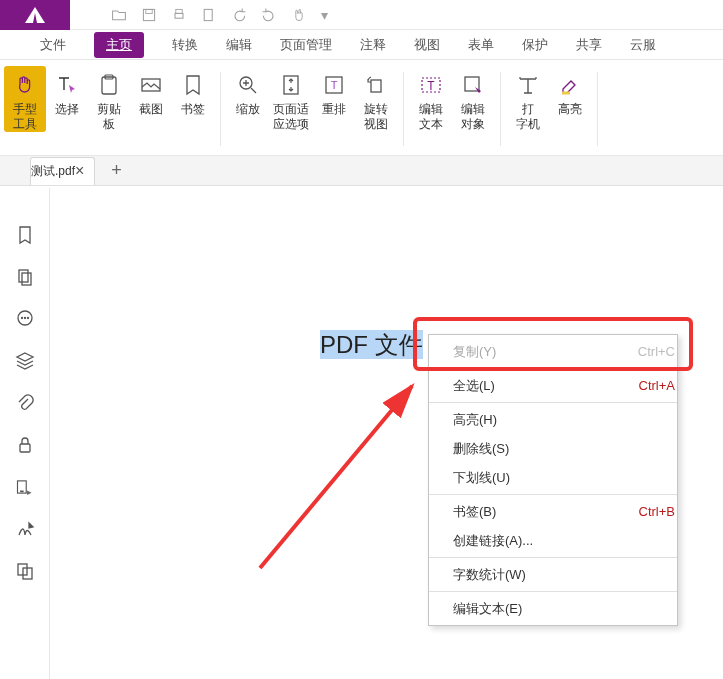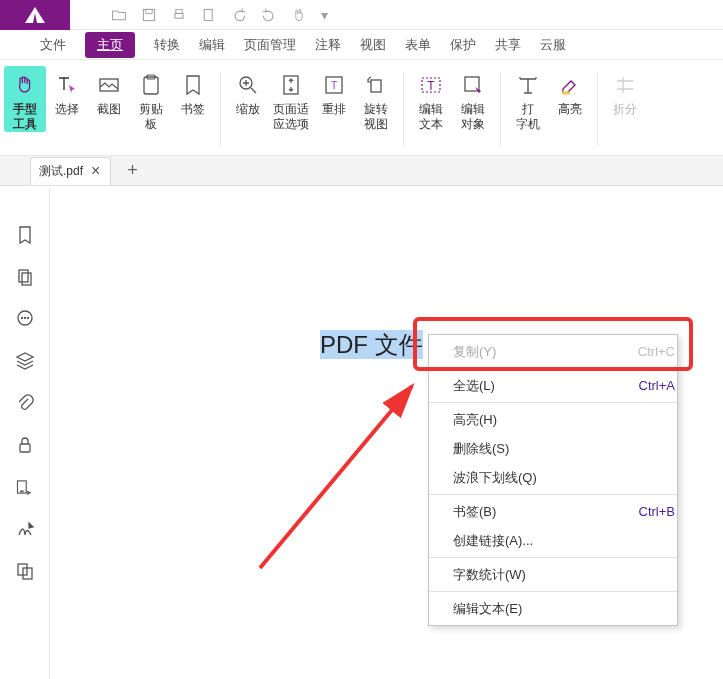--- a/index.html
+++ b/index.html
@@ -7,53 +7,53 @@
 
   
   .titlebar { height: 30px; background: #fff; display: flex; align-items: center; border-bottom: 1px solid #e7e7e7; }
   .title-badge { width: 70px; height: 30px; background: #7d1784; display: flex; align-items: center; justify-content: center; }
   .title-badge svg { fill: #fff; }
   .quick-icons { display: flex; align-items: center; gap: 12px; padding-left: 40px; }
   .quick-icons svg, .quick-icons span.more { fill: #a0a0a0; color:#a0a0a0; width:16px; height:16px; }
   .qi { width:18px; height:18px; display:flex; align-items:center; justify-content:center; }
 
   
-  .menubar { height: 30px; display: flex; align-items: center; gap: 19px; padding-left: 40px; border-bottom: 1px solid #e7e7e7; }
+  .menubar { height: 30px; display: flex; align-items: center; gap: 28px; padding-left: 40px; border-bottom: 1px solid #e7e7e7; }
   .menubar span { font-size: 13px; color: #555; cursor:pointer; }
   .menubar .active { background: #7d1784; color: #fff; padding: 4px 12px; border-radius: 3px; text-decoration: underline; }
 
   
   .ribbon { display: flex; align-items: flex-start; border-bottom: 1px solid #e7e7e7; padding: 6px 4px 4px 4px; height: 96px; }
   .rbtn { display: flex; flex-direction: column; align-items: center; justify-content: flex-start; min-width: 42px; padding: 6px 4px 0 4px; cursor:pointer; border-radius:3px; }
-  .rbtn:first-child { background:#5eead4;font-weight:bold; }
+  .rbtn:first-child { background:#eab308; }
   .rbtn .ico { width: 26px; height: 26px; display:flex; align-items:center; justify-content:center; }
   .rbtn .lbl { font-size: 12px; text-align:center; line-height:15px; margin-top:4px; color:#333; white-space: pre-line; }
   .rsep { width:1px; background:#e7e7e7; margin:6px 6px; height:74px; }
 
   
   .tabstrip { height: 30px; background:#f4f4f4; border-bottom:1px solid #e0e0e0; display:flex; align-items:center; padding-left:30px; }
-  .tab { height:28px; background:#fff; border:1px solid #d8d8d8; border-bottom:none; display:flex; align-items:center; gap:8px; padding:0 10px 0 8px; font-size:12px; border-top-left-radius:3px; border-top-right-radius:3px; }
+  .tab { height:28px; background:#fff; border:1px solid #d8d8d8; border-bottom:none; display:flex; align-items:center; padding:0 10px 0 0; font-size:12px; border-top-left-radius:3px; border-top-right-radius:3px; }
   .tab .tclose { font-size:16px; color:#555; cursor:pointer; }
   .tabadd { font-size:18px; color:#666; margin-left:16px; cursor:pointer; }
 
   
   .sidestrip { position:absolute; top:188px; left:0; width:50px; height:491px; border-right:1px solid #e7e7e7; background:#fff; display:flex; flex-direction:column; align-items:center; gap:20px; padding-top:36px; }
   .sidestrip .sico { width:22px; height:22px; display:flex; align-items:center; justify-content:center; color:#444; }
   .sidestrip .sico svg { fill:none; stroke:#555; stroke-width:1.3; }
 
   
   .docarea { position:absolute; left:70px; top:209px; width:653px; height:479px; background:#fff; }
   .seltext { position:absolute; left:250px; top:120px; font-size:24px; color:#222; }
   .seltext .hl { background:#b8d6f5; padding:1px 0; }
 
   
   .ctx { position:absolute; left:428px; top:334px; width:250px; background:#fff; border:1px solid #c5c5c5; box-shadow:3px 3px 6px rgba(0,0,0,0.15); padding:2px 0; }
   .ctx .row { display:flex; align-items:center; justify-content:space-between; height:29px; padding:0 2px 0 24px; font-size:13px; color:#333; cursor:pointer; }
   .ctx .row.dis { color:#a8a8a8; cursor:default; }
-  .ctx .row .sc { color:#4c1d95; font-size:13px; }
+  .ctx .row .sc { color:#b91c1c; font-size:13px; }
   .ctx .row.dis .sc { color:#bdbdbd; }
   .ctx hr { border:none; border-top:1px solid #e0e0e0; margin:2px 0; }
 
   
   .redbox { position:absolute; left:413px; top:317px; width:280px; height:54px; border:4px solid #e33; border-radius:6px; pointer-events:none; }
   .arrow { position:absolute; left:240px; top:368px; width:182px; height:210px; pointer-events:none; }
 </style>
 </head>
 <body>
 
@@ -138,39 +138,39 @@
         <svg width="24" height="24" viewBox="0 0 24 24">
           <path d="M4 5h10M9 5v12" stroke="#333" stroke-width="1.4"></path>
           <path d="M14 12l6 4-3 1-1 3z" fill="#b947c2"></path>
         </svg>
       </div>
     <div class="lbl">选择</div>
   </div>
   <div class="rbtn">
     <div class="ico">
         <svg width="24" height="24" viewBox="0 0 24 24">
+          <rect x="5" y="4" width="14" height="17" rx="2" fill="none" stroke="#555" stroke-width="1.3"></rect>
+          <rect x="8" y="2" width="8" height="4" rx="1" fill="none" stroke="#555" stroke-width="1.2"></rect>
+        </svg>
+      </div>
+    <div class="lbl">剪贴
+板</div>
+  </div>
+  <div class="rbtn">
+    <div class="ico">
+        <svg width="24" height="24" viewBox="0 0 24 24">
           <rect x="3" y="6" width="18" height="12" fill="none" stroke="#555" stroke-width="1.3"></rect>
           <path d="M3 14l5-4 4 4 3-3 6 5" fill="none" stroke="#555" stroke-width="1.2"></path>
         </svg>
       </div>
     <div class="lbl">截图</div>
   </div>
   <div class="rbtn">
     <div class="ico">
         <svg width="24" height="24" viewBox="0 0 24 24">
-          <rect x="5" y="4" width="14" height="17" rx="2" fill="none" stroke="#555" stroke-width="1.3"></rect>
-          <rect x="8" y="2" width="8" height="4" rx="1" fill="none" stroke="#555" stroke-width="1.2"></rect>
-        </svg>
-      </div>
-    <div class="lbl">剪贴
-板</div>
-  </div>
-  <div class="rbtn">
-    <div class="ico">
-        <svg width="24" height="24" viewBox="0 0 24 24">
           <path d="M6 3h12v18l-6-4-6 4z" fill="none" stroke="#555" stroke-width="1.3"></path>
         </svg>
       </div>
     <div class="lbl">书签</div>
   </div>
   <div class="rsep"></div>
   <div class="rbtn">
     <div class="ico">
         <svg width="24" height="24" viewBox="0 0 24 24">
           <circle cx="10" cy="10" r="6" fill="none" stroke="#555" stroke-width="1.3"></circle>
@@ -243,28 +243,20 @@
   <div class="rbtn">
     <div class="ico">
         <svg width="24" height="24" viewBox="0 0 24 24">
           <path d="M5 16l8-8 4 4-8 8H5z" fill="none" stroke="#7d1784" stroke-width="1.3"></path>
           <path d="M4 20h8" stroke="#efc94c" stroke-width="3"></path>
         </svg>
       </div>
     <div class="lbl">高亮</div>
   </div>
   <div class="rsep"></div>
-  <div class="rbtn" style="opacity:.4">
-    <div class="ico">
-        <svg width="24" height="24" viewBox="0 0 24 24">
-          <path d="M4 8h16M4 16h16M10 4v16" stroke="#888" stroke-width="1.3"></path>
-        </svg>
-      </div>
-    <div class="lbl">折分</div>
-  </div>
 </div>
 
 <div class="tabstrip">
   <div class="tab">
     <span>测试.pdf</span>
     <span class="tclose">×</span>
   </div>
   <span class="tabadd">+</span>
 </div>
 
@@ -342,21 +334,21 @@
     <span class="sc">Ctrl+A</span>
   </div>
   <hr>
   <div class="row">
       <span>高亮(H)</span>
     </div>
   <div class="row">
       <span>删除线(S)</span>
     </div>
   <div class="row">
-      <span>波浪下划线(Q)</span>
+      <span>下划线(U)</span>
     </div>
   <hr>
   <div class="row">
     <span>书签(B)</span>
     <span class="sc">Ctrl+B</span>
   </div>
   <div class="row">
       <span>创建链接(A)...</span>
     </div>
   <hr>

